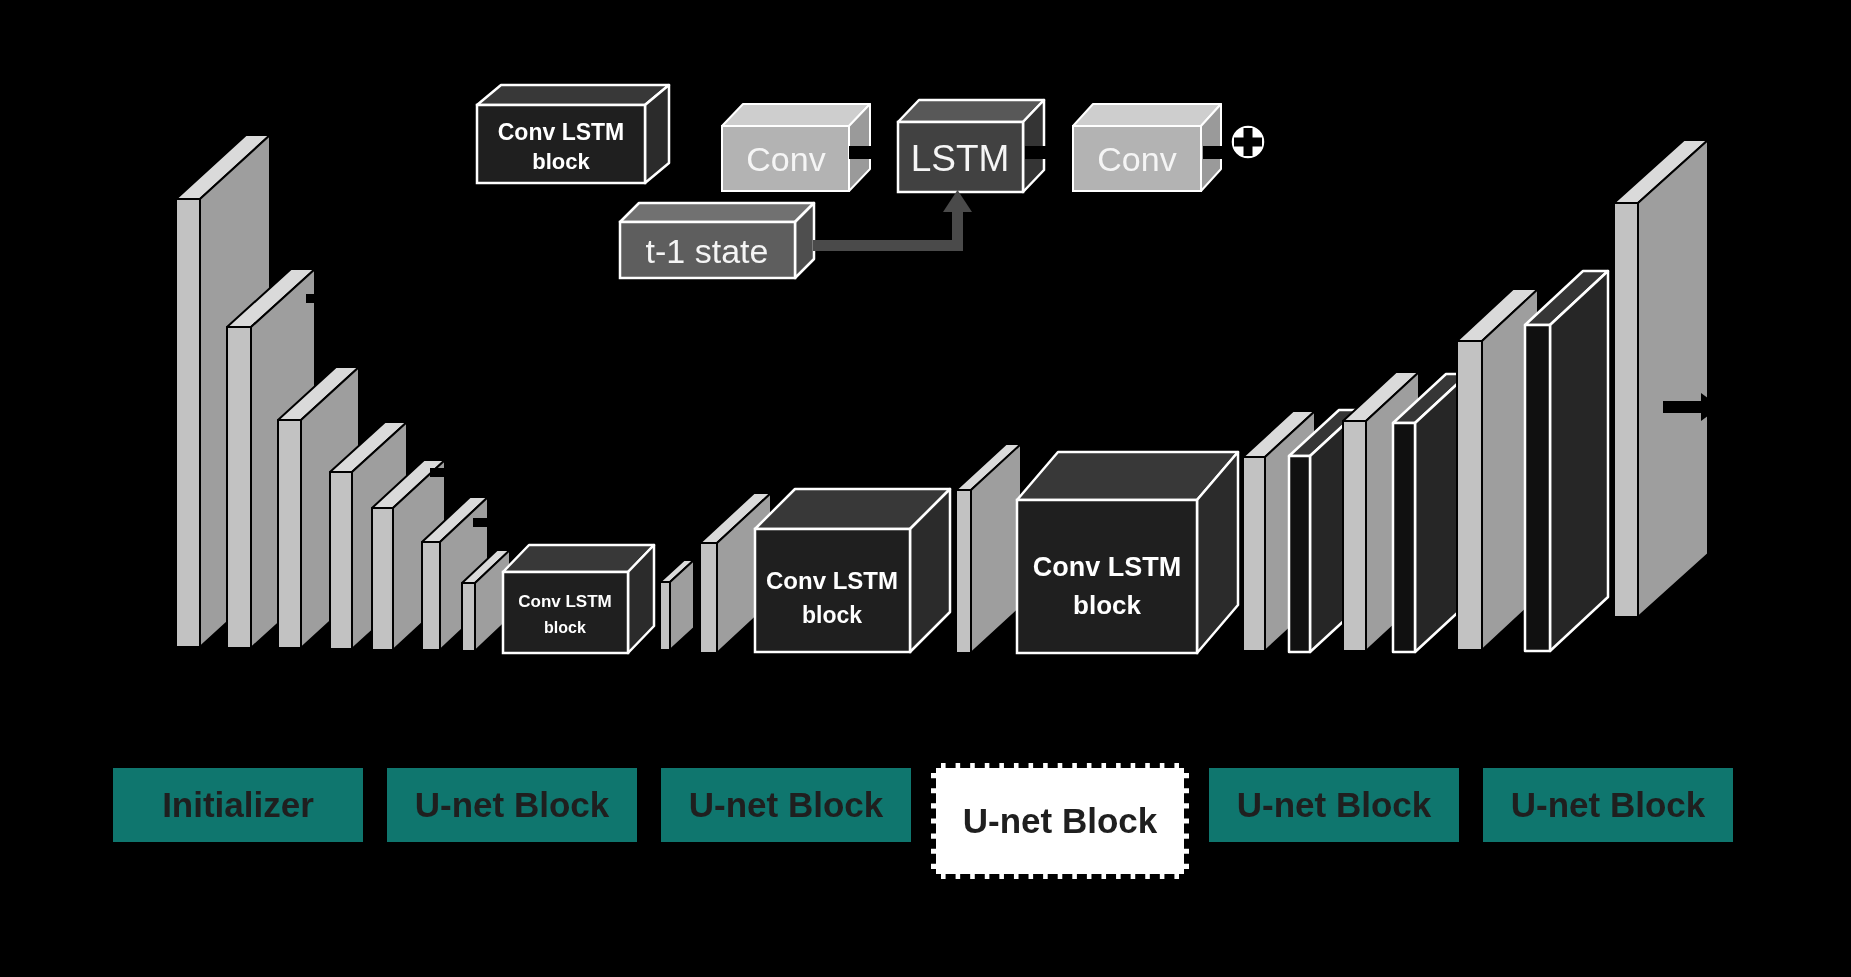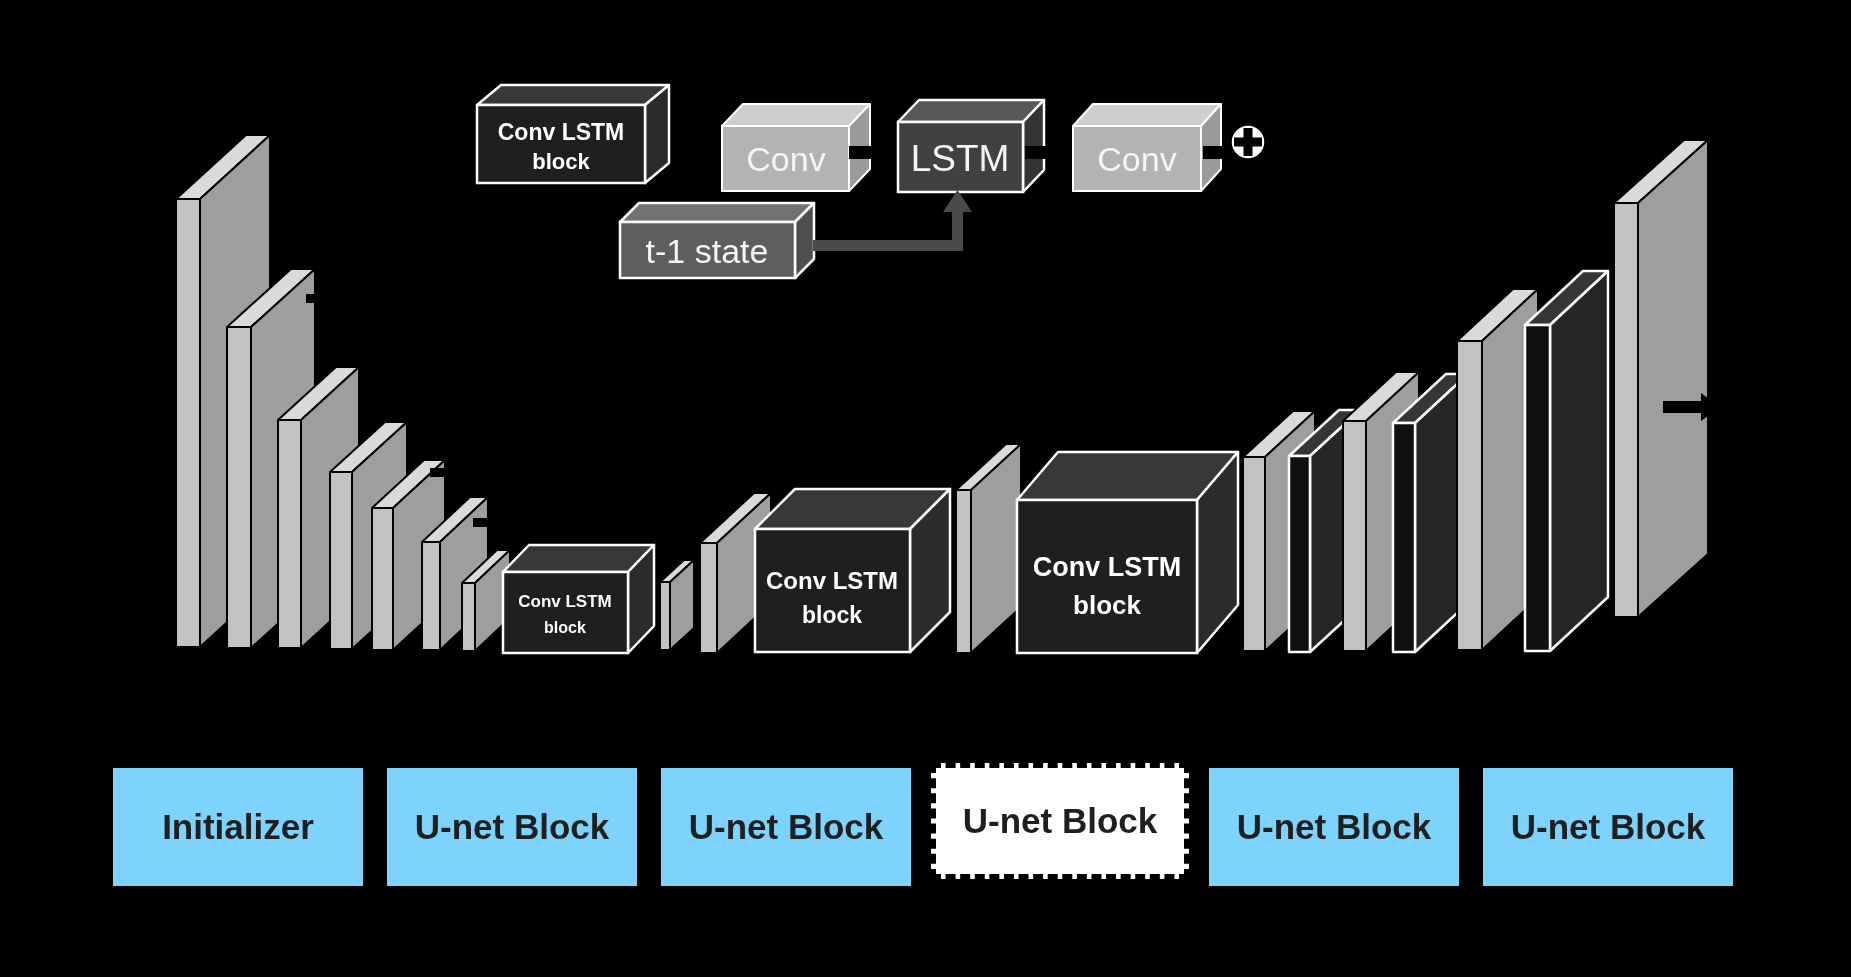--- a/index.html
+++ b/index.html
@@ -4,21 +4,21 @@
 <style>
   html,body{margin:0;padding:0;background:#000;}
   .stage{position:relative;width:1851px;height:977px;background:#000;overflow:hidden;
          font-family:"Liberation Sans", sans-serif;}
   .diagram-svg{position:absolute;left:0;top:0;}
   svg text{font-family:"Liberation Sans", sans-serif;}
   .box-label{fill:#ffffff;font-weight:bold;text-anchor:middle;}
   .legend-label{fill:#f5f5f5;text-anchor:middle;}
   
   .pipeline{position:absolute;left:0;top:0;width:100%;height:100%;}
-  .step{position:absolute;top:768px;width:250px;height:118px;background:#7dd3fc;
+  .step{position:absolute;top:768px;width:250px;height:74px;background:#0f766e;
         display:flex;align-items:center;justify-content:center;
         font-size:35px;font-weight:bold;color:#1f1f1f;box-sizing:border-box;}
   .step[data-selected="true"]{background:#ffffff;border:5px dashed #000;
         top:763px;height:116px;width:258px;}
 </style>
 </head>
 <body>
 
 <div class="stage">
 

